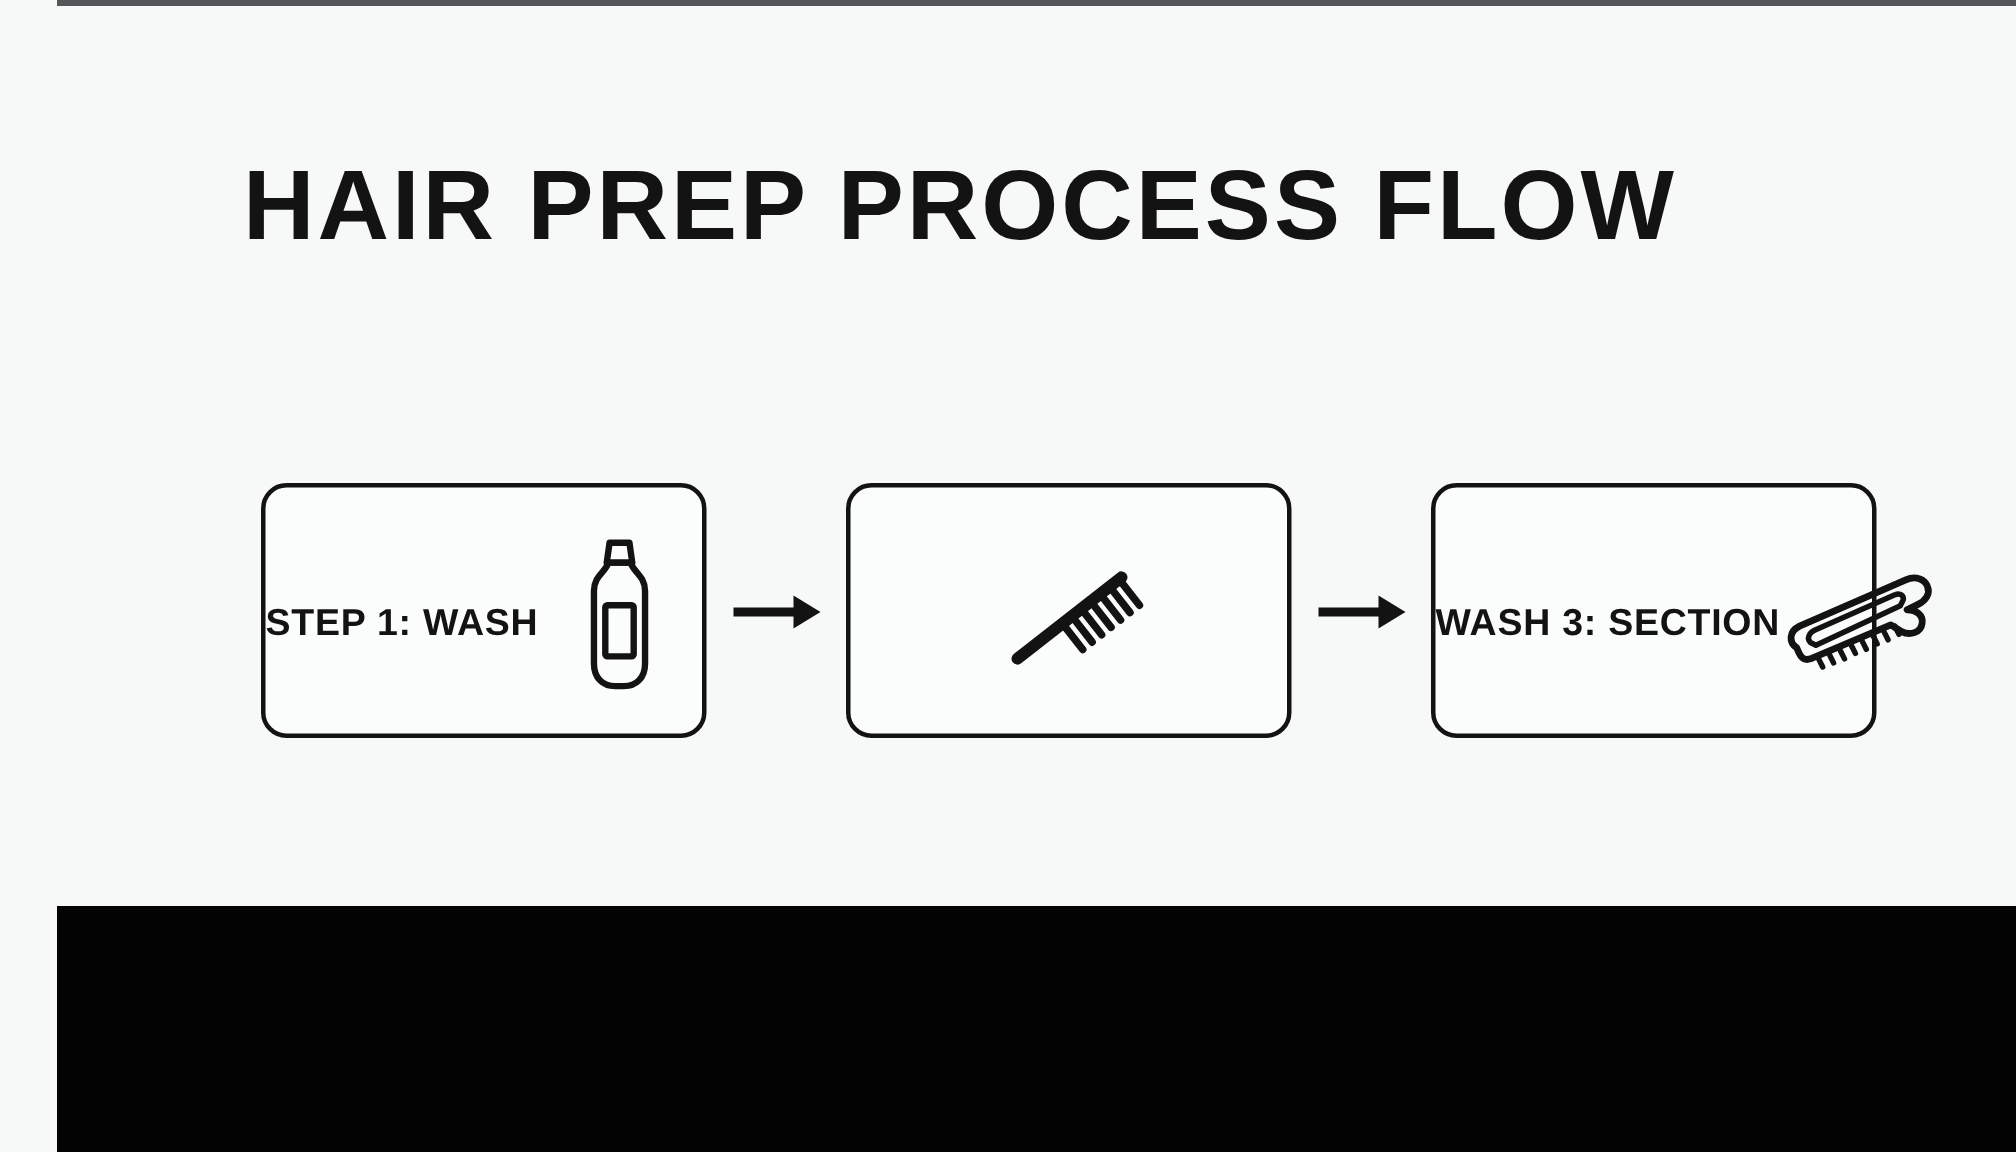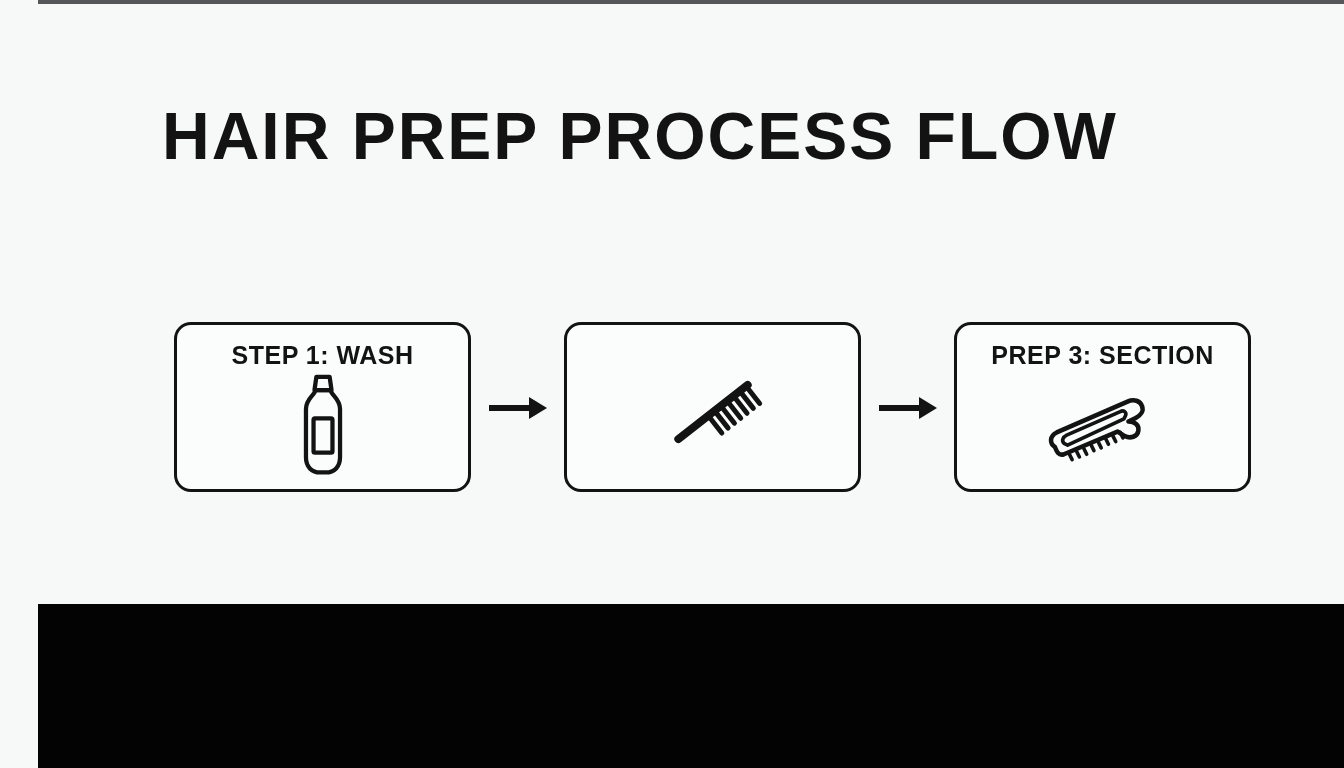--- a/index.html
+++ b/index.html
@@ -41,21 +41,21 @@
     display: flex;
     align-items: center;
   }
   .step-box {
     width: 297px;
     height: 170px;
     background: #fbfcfc;
     border: 3px solid #131313;
     border-radius: 17px;
     display: flex;
-    flex-direction: column;
+    flex-direction: row;
     align-items: center;
     padding-top: 16px;
   }
   .step-label {
     font-size: 25px;
     font-weight: bold;
     letter-spacing: 0.5px;
     color: #131313;
     white-space: nowrap;
   }
@@ -136,21 +136,21 @@
     <div class="connector">
       <span>
         <svg width="62" height="26" viewBox="0 0 62 26">
           <line x1="2" y1="13" x2="46" y2="13" stroke="#131313" stroke-width="6"></line>
           <polygon points="42,2 60,13 42,24" fill="#131313"></polygon>
         </svg>
       </span>
     </div>
 
     <div class="step-box">
-      <span class="step-label">PREP 3: SECTION</span>
+      <span class="step-label">WASH 3: SECTION</span>
       <span class="step-icon-wrap">
         <svg width="118" height="84" viewBox="0 0 130 92" fill="none" stroke="#131313" stroke-width="5" stroke-linejoin="round" stroke-linecap="round">
 
           <path d="M12,68 C6,64 6,56 14,52 L92,18 C99,15 106,17 108,23 C110,28 107,33 101,36 L93,40 C100,40 105,44 104,50 C103,57 95,59 89,56 L81,51 L22,76 C16,78 14,73 12,68 Z"></path>
 
           <path d="M22,64 C19,61 21,57 25,55 L84,29 C88,27 91,30 90,33 L88,37 L26,66 Z" stroke-width="4"></path>
 
           <g stroke-width="4">
             <line x1="28" y1="76" x2="31" y2="82"></line>
             <line x1="36" y1="73" x2="39" y2="79"></line>

